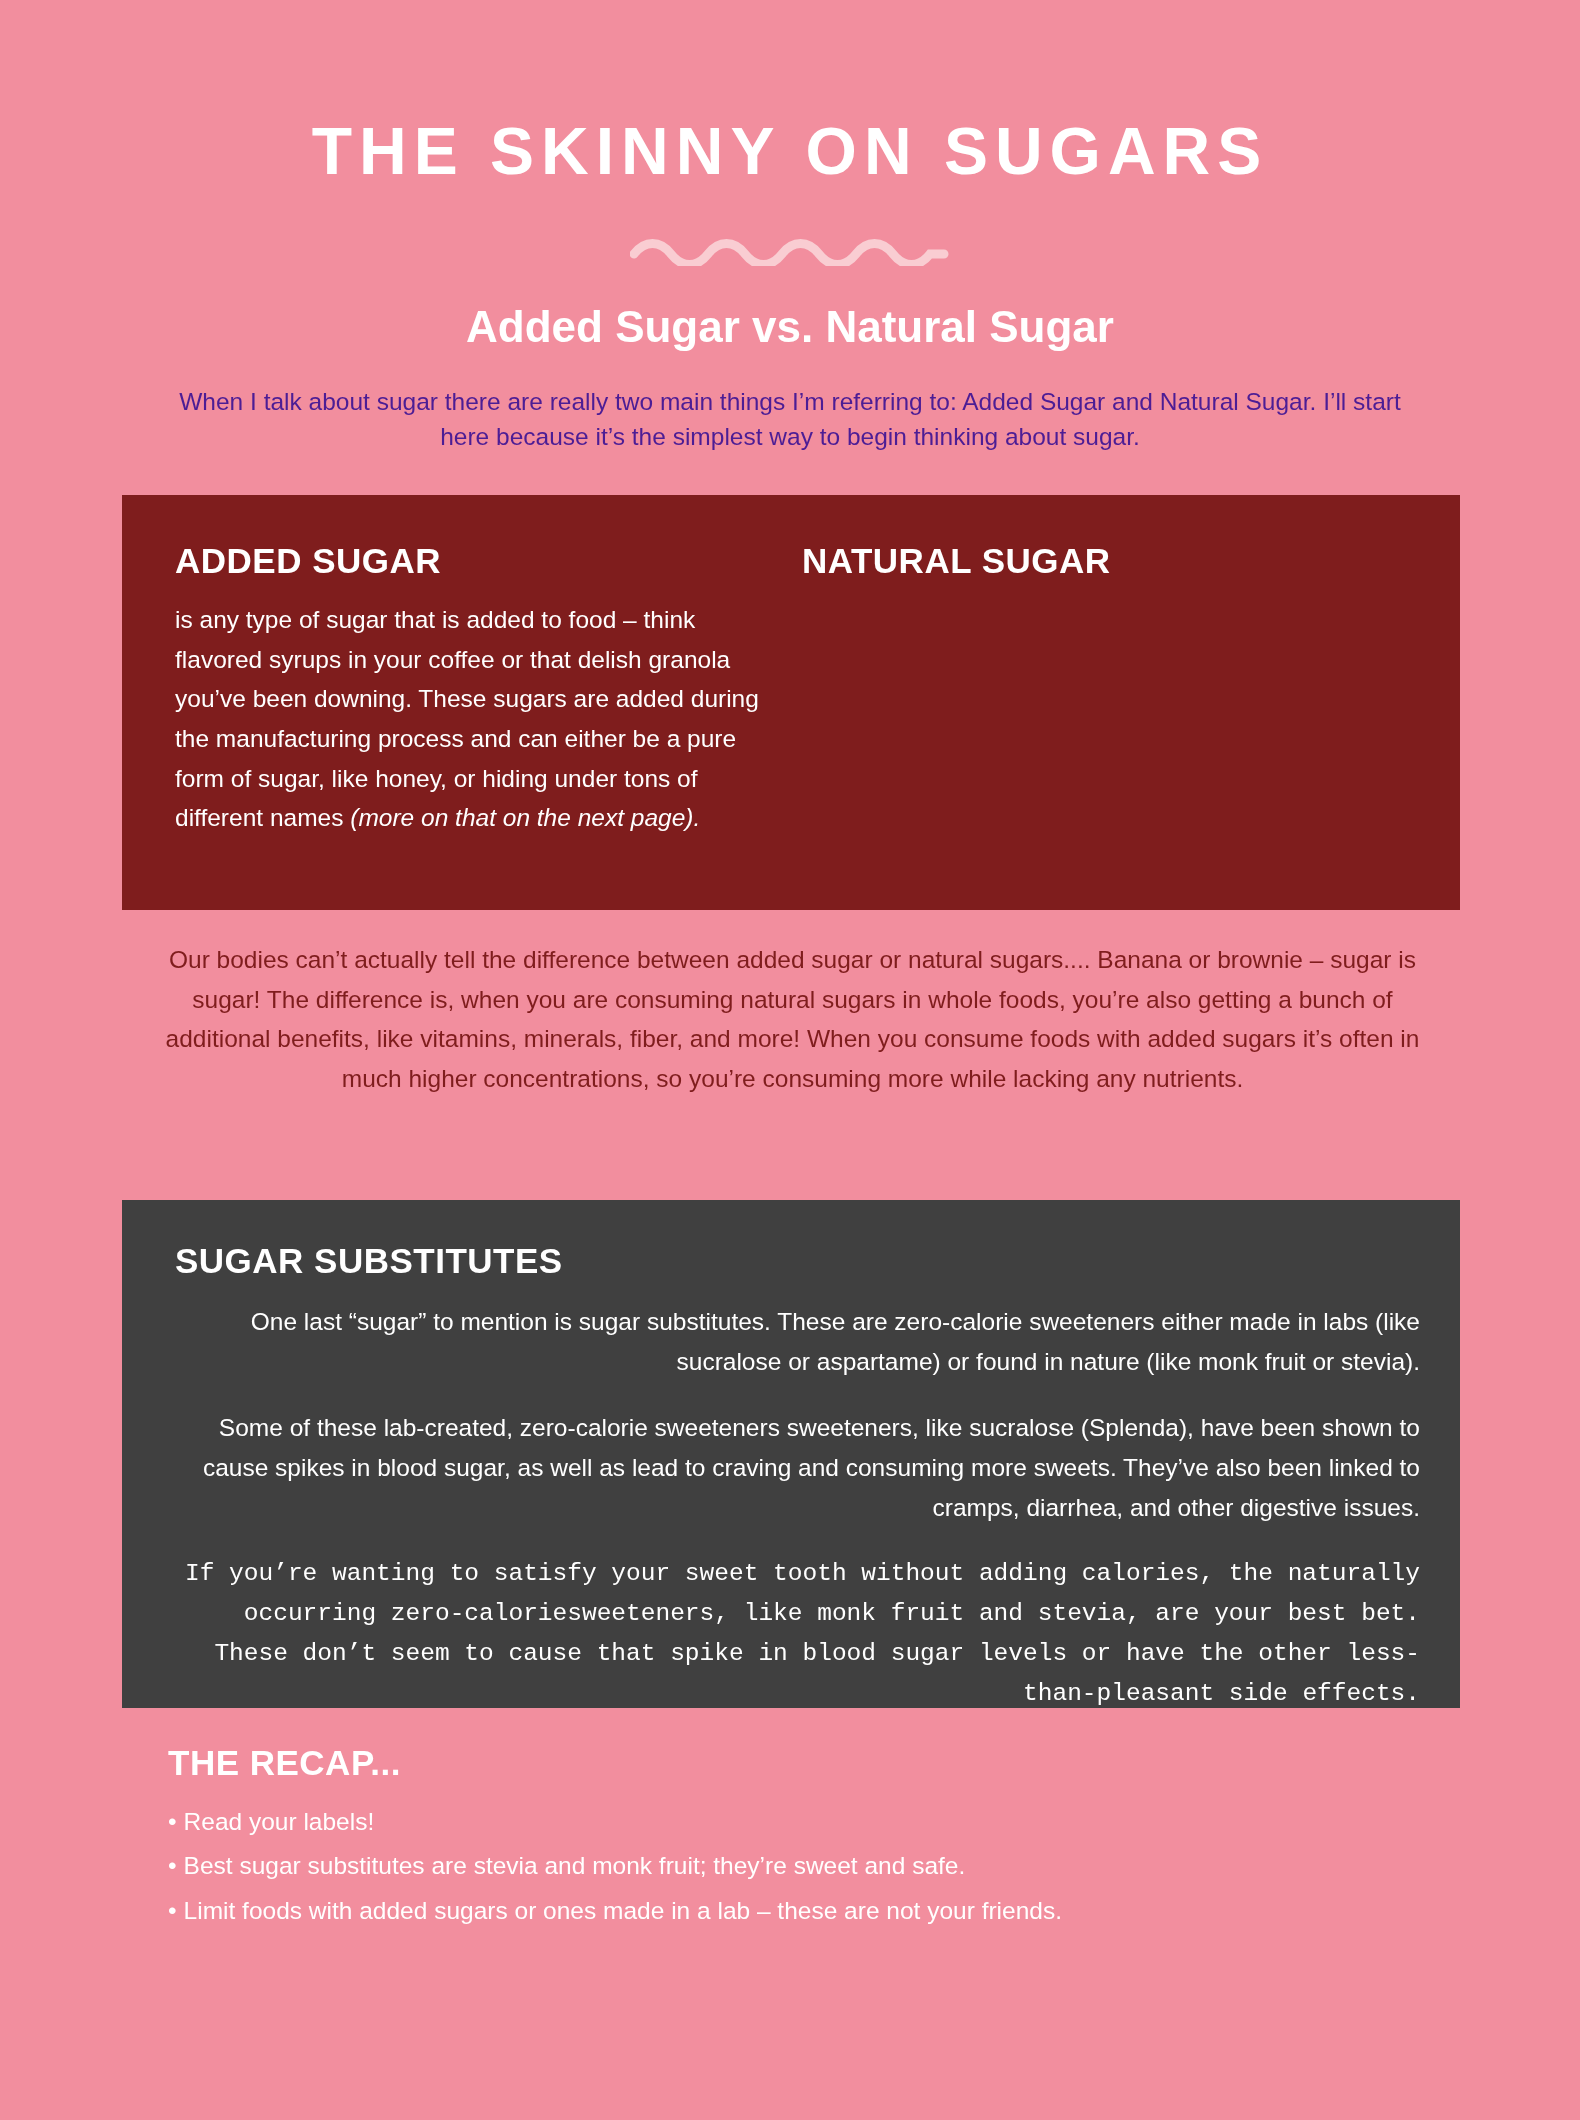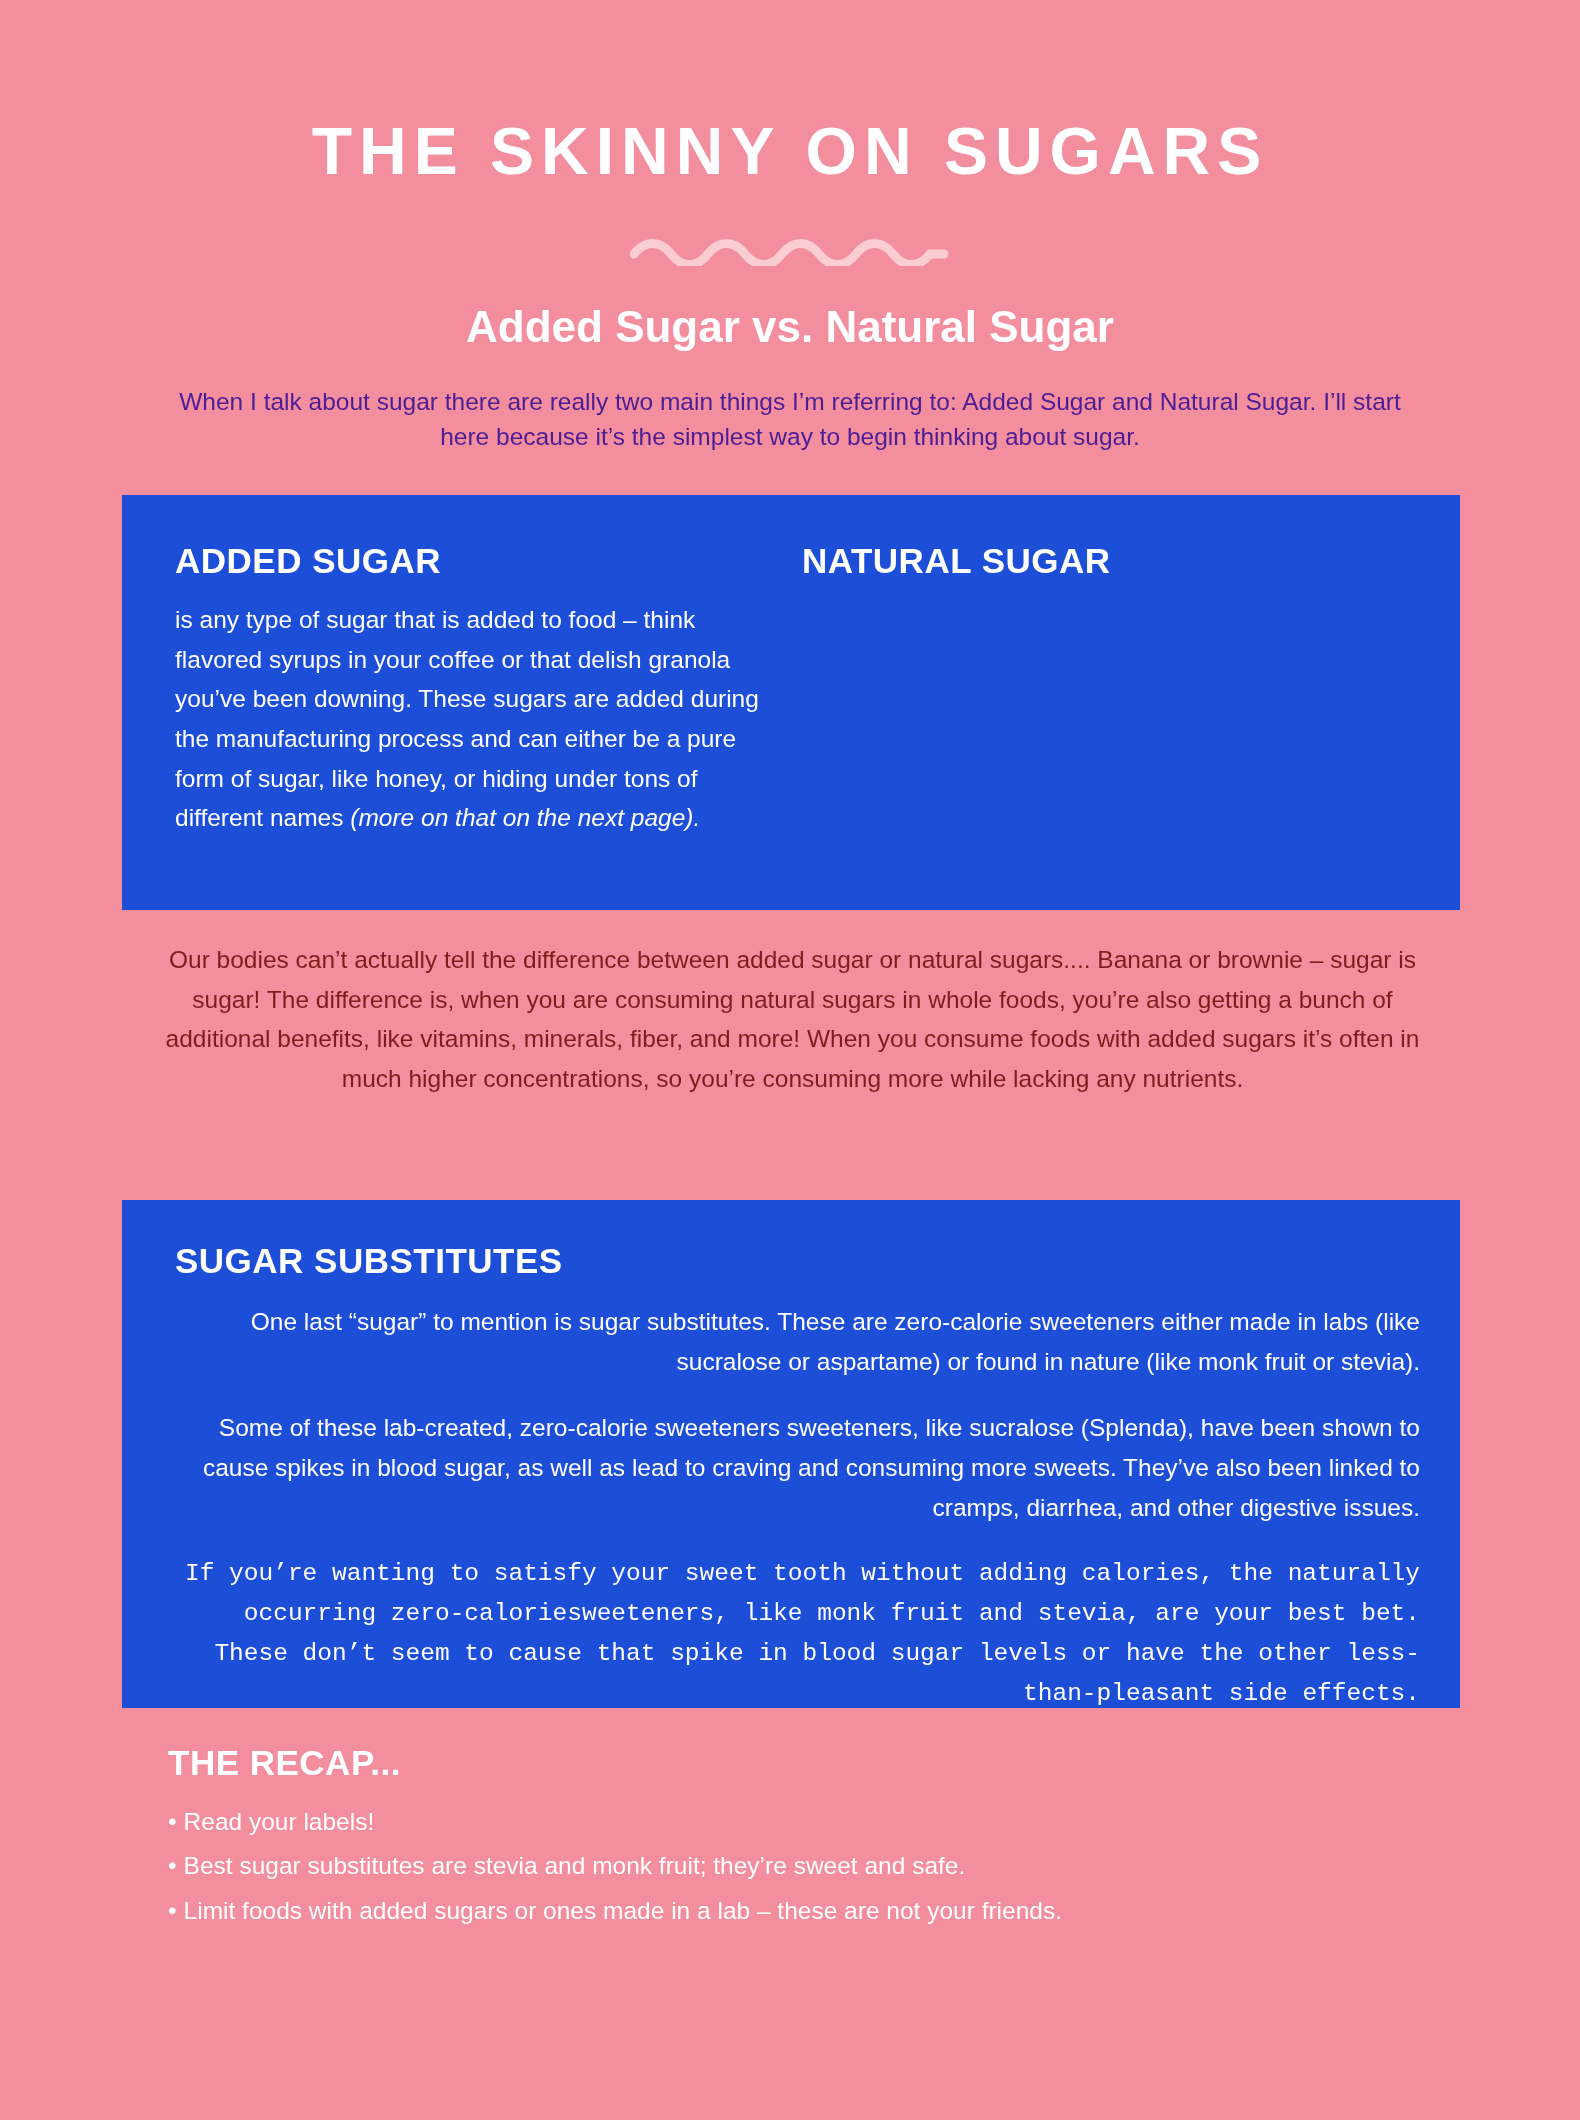--- a/index.html
+++ b/index.html
@@ -194,36 +194,36 @@
   <div class="wave-wrap">
     <svg width="320" height="30" viewBox="0 0 320 30" fill="none" aria-hidden="true">
       <path d="M4 18 C 15 4, 30 4, 41 18 S 67 32, 78 18 S 104 4, 115 18 S 141 32, 152 18 S 178 4, 189 18 S 215 32, 226 18 S 252 4, 263 18 S 289 32, 300 18 L 314 18" stroke="#f9cdd2" stroke-width="9" stroke-linecap="round" fill="none"></path>
     </svg>
   </div>
 
   <div class="subtitle">Added Sugar vs. Natural Sugar</div>
 
   <div class="intro">When I talk about sugar there are really two main things I’m referring to: Added Sugar and Natural Sugar. I’ll start here because it’s the simplest way to begin thinking about sugar.</div>
 
-  <div class="panel" id="panel-compare" style="background: #1d4ed8;">
+  <div class="panel" id="panel-compare" style="background: #7f1d1d;">
 
     <div class="col col-left">
       <div class="col-heading">ADDED SUGAR</div>
       <div class="col-body"><span>is any type of sugar that is added to food – think flavored syrups in your coffee or that delish granola you’ve been downing. These sugars are added during the manufacturing process and can either be a pure form of sugar, like honey, or hiding under tons of different names </span><span class="ital">(more on that on the next page).</span></div>
     </div>
 
     <div class="col col-right">
       <div class="col-heading">NATURAL SUGAR</div>
     </div>
 
   </div>
 
   <div class="mid-para">Our bodies can’t actually tell the difference between added sugar or natural sugars.... Banana or brownie – sugar is sugar! The difference is, when you are consuming natural sugars in whole foods, you’re also getting a bunch of additional benefits, like vitamins, minerals, fiber, and more! When you consume foods with added sugars it’s often in much higher concentrations, so you’re consuming more while lacking any nutrients.</div>
 
-  <div class="panel" id="panel-substitutes" style="background: #1d4ed8;">
+  <div class="panel" id="panel-substitutes" style="background: #404040;">
     <div class="sub-heading">SUGAR SUBSTITUTES</div>
     <div class="sub-body">
       <p>One last “sugar” to mention is sugar substitutes. These are zero-calorie sweeteners either made in labs (like sucralose or aspartame) or found in nature (like monk fruit or stevia).</p>
       <p>Some of these lab-created, zero-calorie sweeteners sweeteners, like sucralose (Splenda), have been shown to cause spikes in blood sugar, as well as lead to craving and consuming more sweets. They’ve also been linked to cramps, diarrhea, and other digestive issues.</p>
       <p>If you’re wanting to satisfy your sweet tooth without adding calories, the naturally occurring zero-caloriesweeteners, like monk fruit and stevia, are your best bet. These don’t seem to cause that spike in blood sugar levels or have the other less-than-pleasant side effects.</p>
     </div>
   </div>
 
   <div class="recap">
     <div class="recap-heading">THE RECAP...</div>

